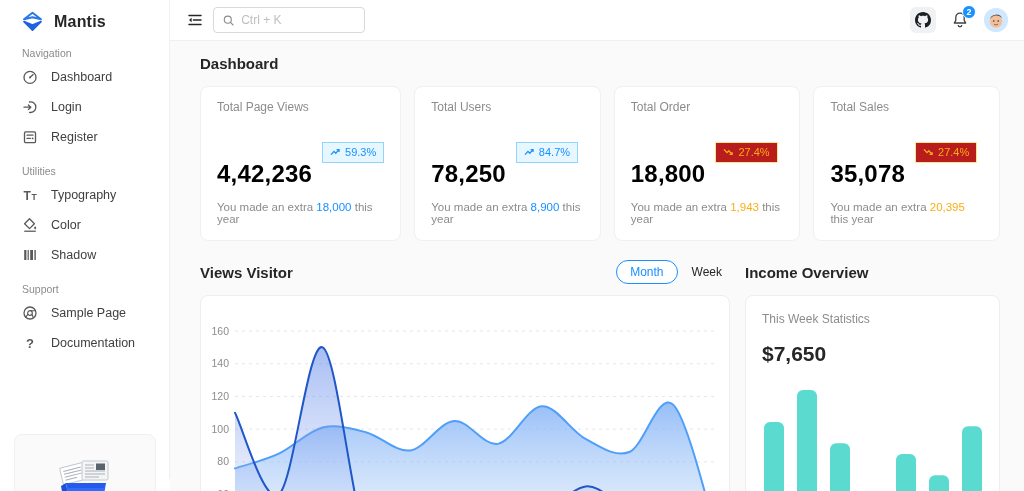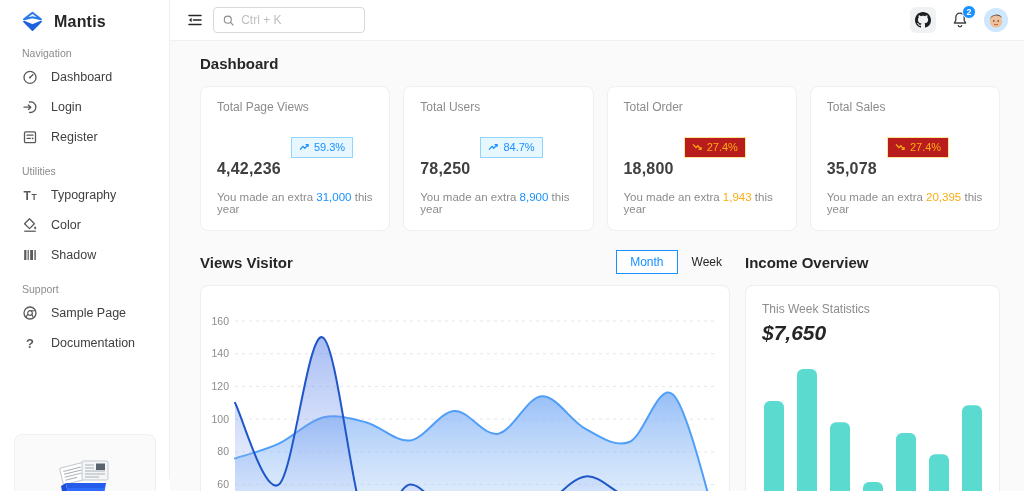--- a/index.html
+++ b/index.html
@@ -40,42 +40,42 @@
     background:#cfe8ff; display:block; }
 
   
   .main { position:absolute; left:170px; top:41px; right:0; bottom:-400px; background:#fafafb;
     padding:14px 24px 0 30px; }
   .page-title { font-size:15px; font-weight:700; color:#262626; }
   .stats-grid { display:grid; grid-template-columns:repeat(4,1fr); gap:13px; margin-top:14px; }
   .stat-card { background:#fff; border:1px solid #f0f0f0; border-radius:8px; padding:13px 16px 15px; }
   .stat-title { font-size:12px; color:#8c8c8c; }
   .stat-value-row { display:flex; align-items:center; gap:10px; margin-top:3px; }
-  .stat-value { font-size:16px; font-weight:700; color:#404040; letter-spacing:.2px;margin-top:43px; }
+  .stat-value { font-size:24px; font-weight:700; color:#000000; letter-spacing:.2px;margin-top:43px; }
   .badge { display:inline-flex; align-items:center; gap:5px; font-size:11px; padding:2px 7px;
     border-radius:0; border:1px solid; line-height:1.3; }
   .badge.blue  { color:#1890ff; background:#e6f7ff; border-color:#91d5ff; }
   .badge.amber { color:#faad14; background:#b91c1c; border-color:#ffe58f; }
   .stat-footer { margin-top:13px; font-size:11.5px; color:#8c8c8c; }
   .hl-blue { color:#1890ff; } .hl-amber { color:#faad14; }
 
   .charts-row { display:grid; grid-template-columns:530px 255px; gap:15px; margin-top:16px; }
   .panel-head { display:flex; align-items:center; justify-content:space-between; height:30px; }
   .panel-title { font-size:15px; font-weight:700; color:#262626; }
   .range-toggle { display:flex; align-items:center; gap:6px; }
   .btn-month { font-size:12px; color:#1890ff; border:1px solid #1890ff; background:#fff;
-    border-radius:0; padding:4px 13px; cursor:pointer; font-family:inherit; }
+    border-radius:12px; padding:4px 13px; cursor:pointer; font-family:inherit; }
   .btn-week { font-size:12px; color:#262626; border:none; background:none; padding:4px 8px;
     cursor:pointer; font-family:inherit; }
   .chart-card { background:#fff; border:1px solid #eceef0; border-radius:8px; margin-top:8px;
     overflow:hidden; }
   .visitor-card { height:420px; padding:6px; }
   .income-card { height:420px; padding:16px; }
   .income-sub { font-size:12px; color:#8c8c8c; }
-  .income-amount { font-size:21px; font-weight:700; margin-top:5px; color:#262626;font-style:italic; }
+  .income-amount { font-size:21px; font-weight:700; margin-top:16px; color:#262626; }
 </style>
 </head>
 <body>
 
 <aside class="sidebar">
   <div class="logo-row">
     <svg width="25" height="25" viewBox="0 0 28 28">
       <path d="M4.5,11.5 L14,4.2 L23.5,11.5 L14,9.2 Z" fill="none" stroke="#2979e8" stroke-width="2.2" stroke-linejoin="round"></path>
       <path d="M4.5,14.2 L14,23.6 L23.5,14.2 L14,17.9 Z" fill="#1e63dd" stroke="#1e63dd" stroke-width="2" stroke-linejoin="round"></path>
     </svg>
@@ -224,21 +224,21 @@
         <span class="badge blue">
           <svg width="10" height="10" viewBox="0 0 10 10">
             <path d="M1,7.6 L4,4.4 L5.8,6.2 L9,2.6" fill="none" stroke="#1890ff" stroke-width="1.3"></path>
             <path d="M6.6,2.6 H9 V5" fill="none" stroke="#1890ff" stroke-width="1.3"></path>
           </svg>
           <span>59.3%</span>
         </span>
       </div>
       <div class="stat-footer">
         <span>You made an extra</span>
-        <span class="hl-blue">31,000</span>
+        <span class="hl-blue">18,000</span>
         <span>this year</span>
       </div>
     </div>
 
     <div class="stat-card">
       <div class="stat-title">Total Users</div>
       <div class="stat-value-row">
         <span class="stat-value">78,250</span>
         <span class="badge blue">
           <svg width="10" height="10" viewBox="0 0 10 10">

